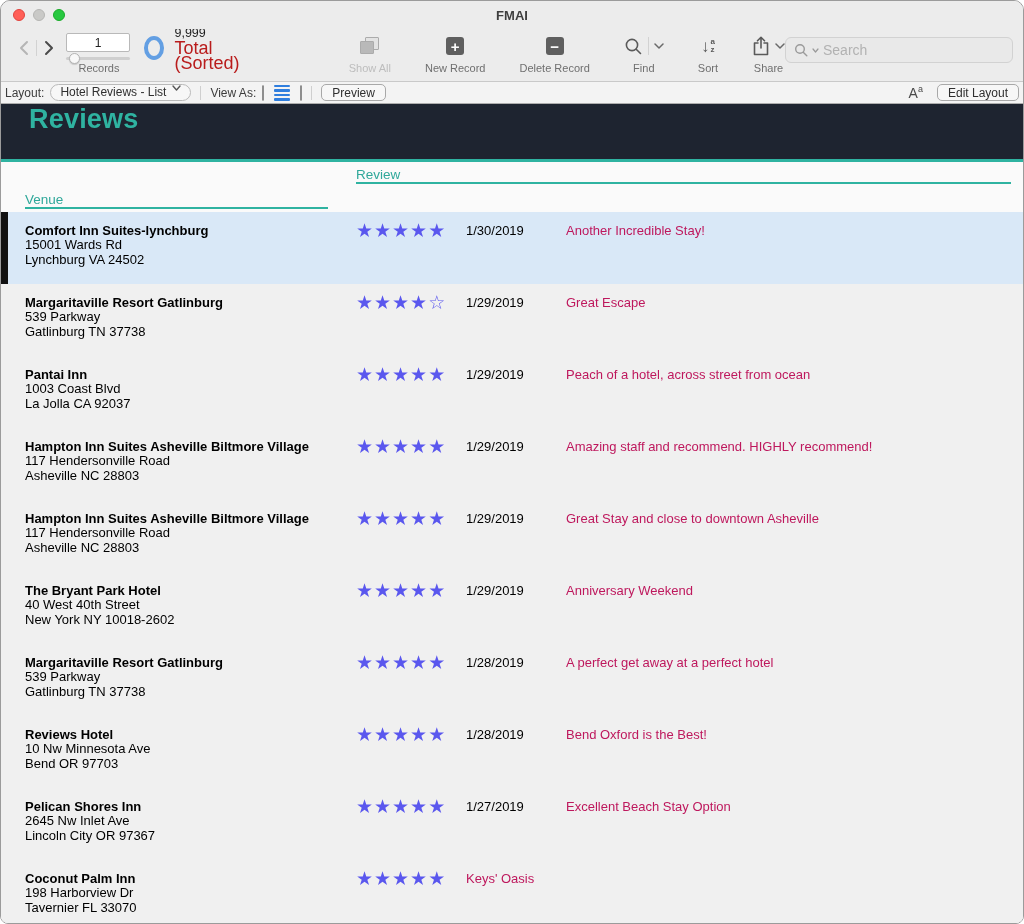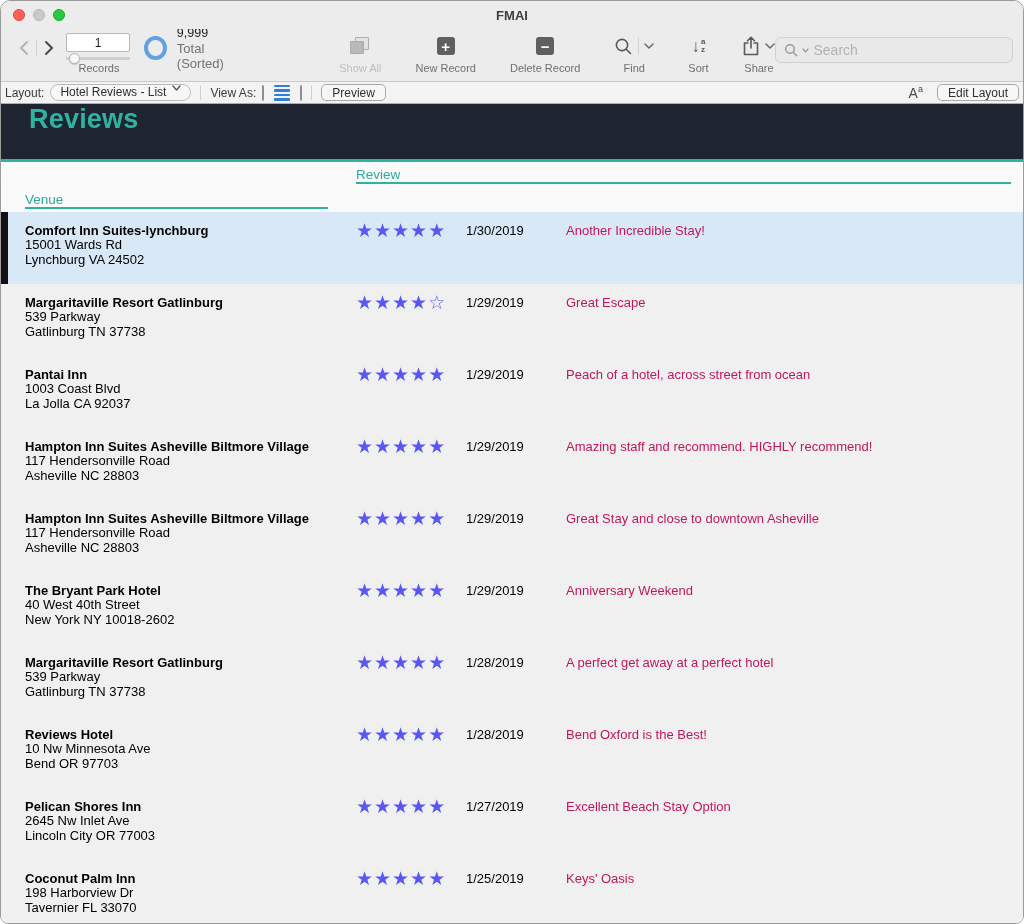--- a/index.html
+++ b/index.html
@@ -44,21 +44,21 @@
     background:#ffffff; text-align:center; font-size:12px; font-family:"Liberation Sans",sans-serif;
     color:#222;
   }
   .slider { width:64px; height:10px; position:relative; margin-top:1px; }
   .slider .track { position:absolute; top:4px; left:0; right:0; height:3px; background:#cfcfcf; border-radius:2px; }
   .slider .thumb { position:absolute; top:0; left:3px; width:11px; height:11px; border-radius:50%;
     background:#f8f8f8; border:1px solid #b3b3b3; box-shadow:0 1px 1px rgba(0,0,0,.15); }
   .pie { width:24px; height:24px; border-radius:50%; border:4.5px solid #639fe3; margin-right:10px; }
   .totals { display:flex; flex-direction:column; justify-content:center; }
   .totals .num { font-size:12.5px; color:#1d1d1d; line-height:15px; }
-  .totals .lbl { font-size:13px; color:#737373; line-height:15px; }
+  .totals .lbl { font-size:18px; color:#b91c1c; line-height:15px; }
   .records-label { font-size:11px; color:#6f6f6f; text-align:center; margin-top:-1px; width:160px; }
 
   .tb-buttons { display:flex; align-items:flex-start; margin-left:90px; gap:34px; }
   .icon-slot { height:26px; display:flex; align-items:center; justify-content:center; gap:5px; }
 
   .stack-icon { position:relative; width:20px; height:18px; }
   .stack-icon .back { position:absolute; left:5px; top:0; width:14px; height:13px; border:1.5px solid #ababab; background:#e3e3e3; border-radius:1px; }
   .stack-icon .front { position:absolute; left:0; top:4px; width:14px; height:13px; background:#b9b9b9; border:1.5px solid #ababab; border-radius:1px; }
 
   .sq-icon { width:18px; height:18px; background:#5f5f5f; border-radius:3px; color:#ffffff;
@@ -415,32 +415,31 @@
     </div>
     <div class="stars">★★★★★</div>
     <div class="rdate">1/28/2019</div>
     <div class="rtitle">Bend Oxford is the Best!</div>
   </div>
 
   <div class="row grid-cols">
     <div class="venue-cell">
       <div class="venue-name">Pelican Shores Inn</div>
       <div class="venue-addr">2645 Nw Inlet Ave</div>
-      <div class="venue-addr">Lincoln City OR 77003</div>
+      <div class="venue-addr">Lincoln City OR 97367</div>
     </div>
     <div class="stars">★★★★★</div>
     <div class="rdate">1/27/2019</div>
     <div class="rtitle">Excellent Beach Stay Option</div>
   </div>
 
   <div class="row grid-cols">
     <div class="venue-cell">
       <div class="venue-name">Coconut Palm Inn</div>
       <div class="venue-addr">198 Harborview Dr</div>
       <div class="venue-addr">Tavernier FL 33070</div>
     </div>
     <div class="stars">★★★★★</div>
-    <div class="rdate">1/25/2019</div>
     <div class="rtitle">Keys' Oasis</div>
   </div>
 </div>
 
 </div>
 
 </body></html>

